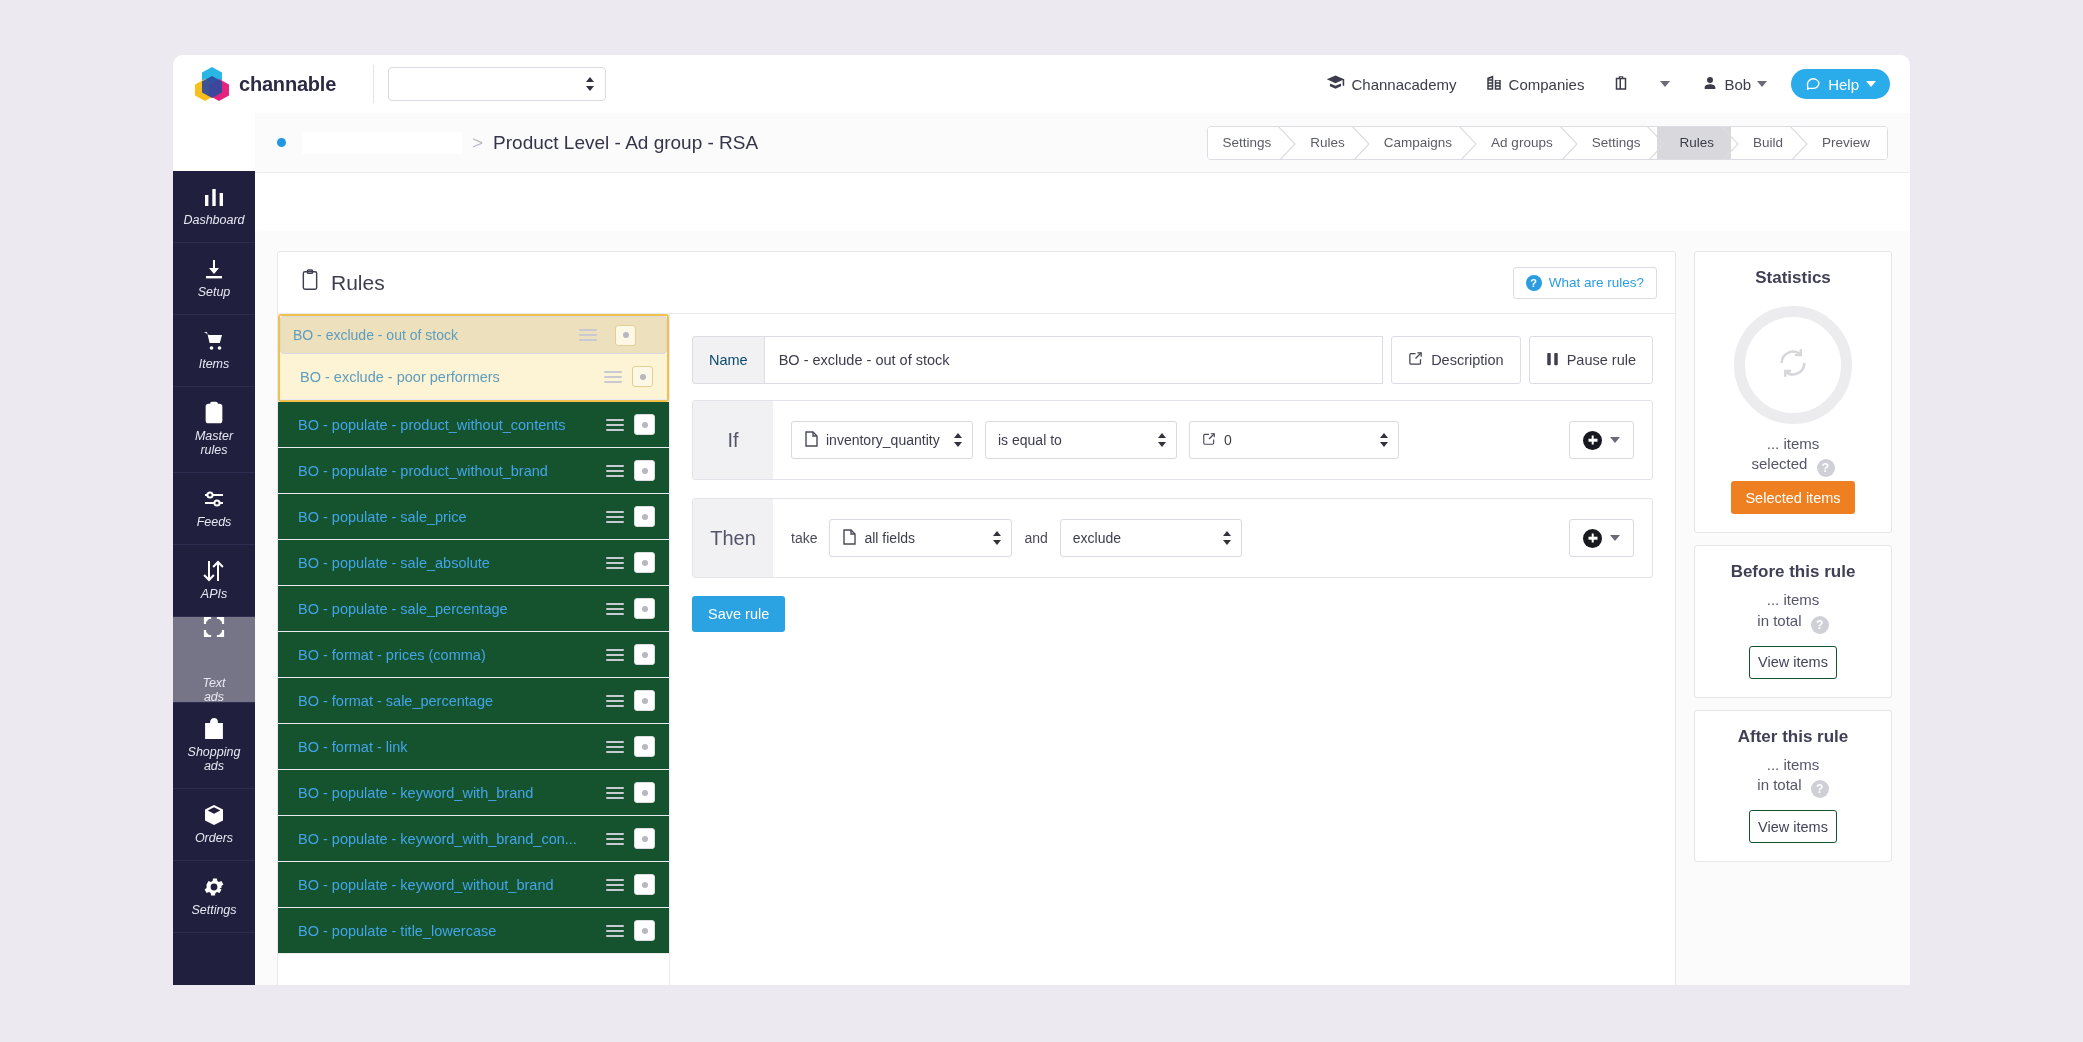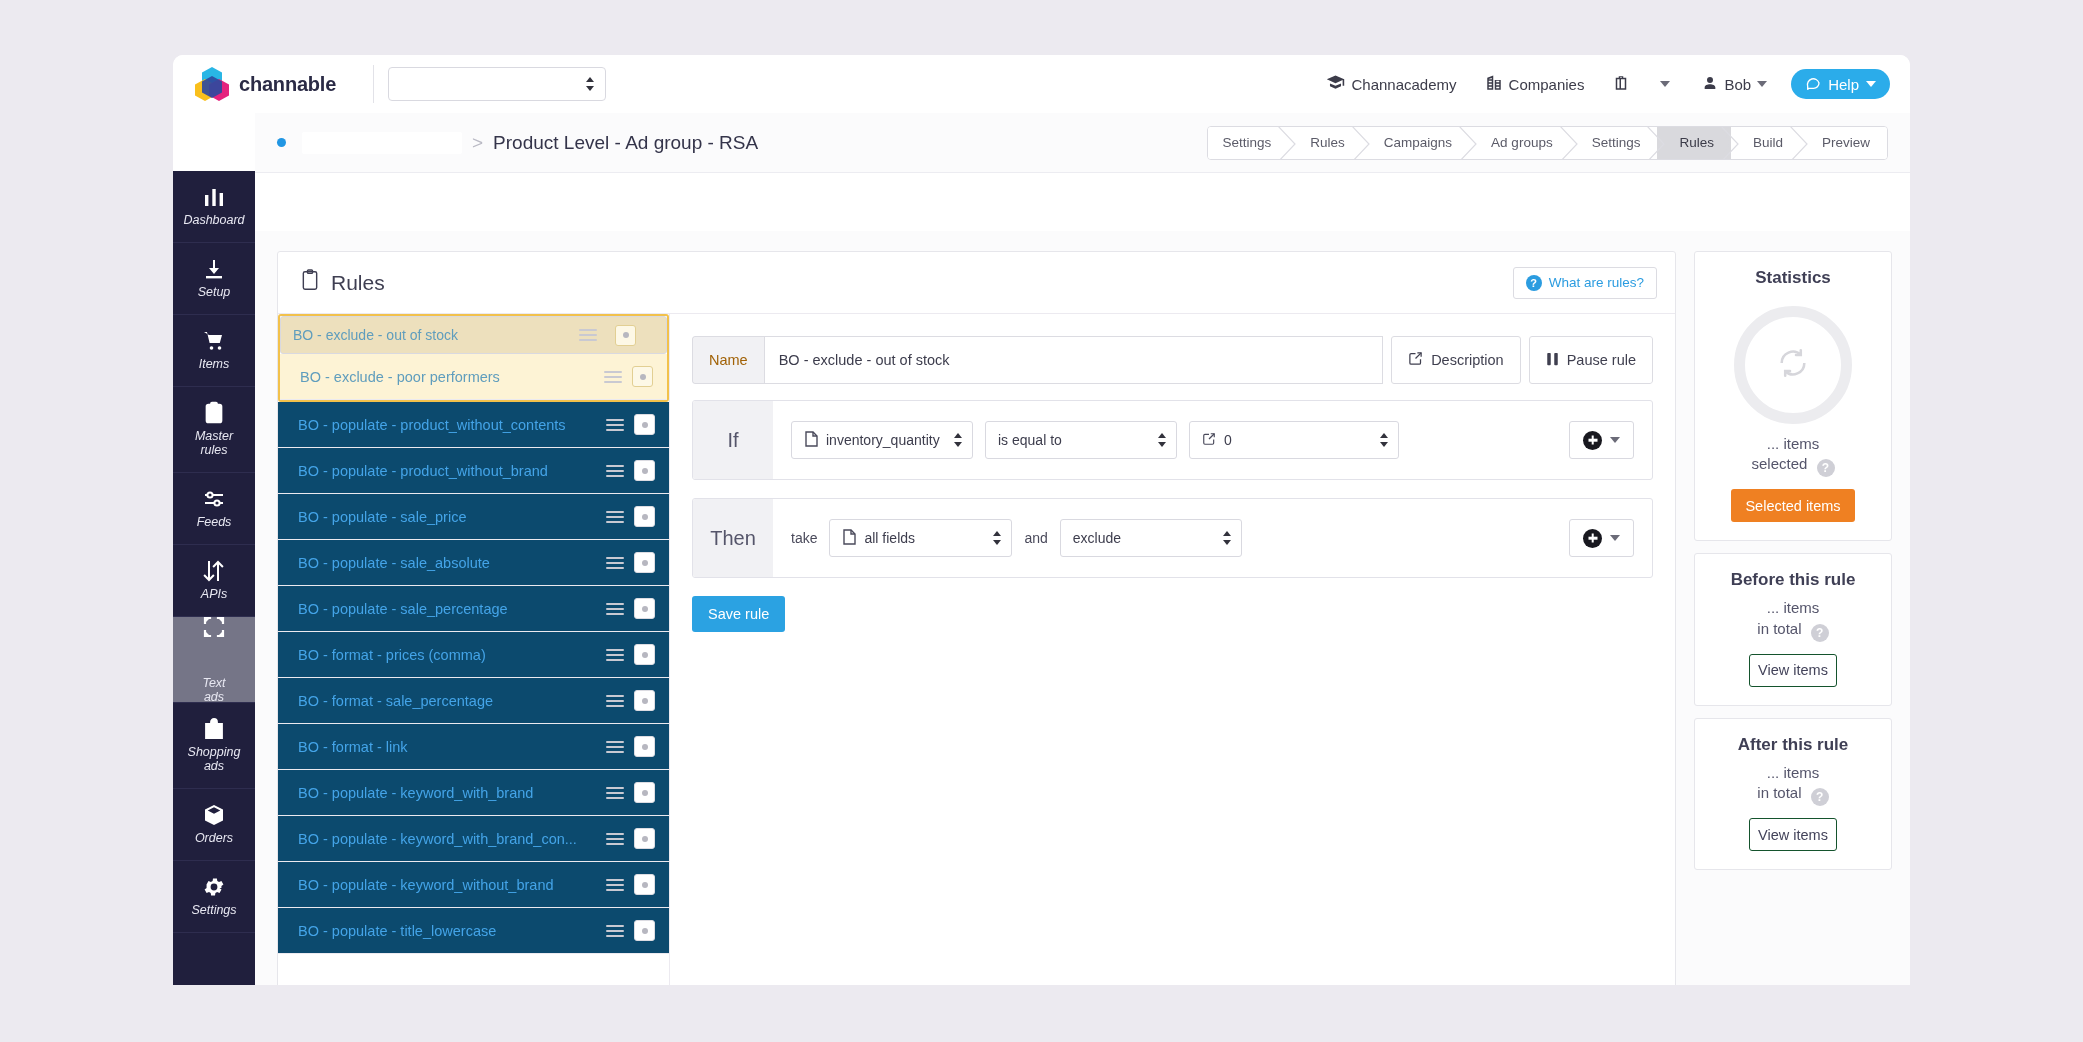--- a/index.html
+++ b/index.html
@@ -134,21 +134,21 @@
     font-size:11px; display:flex;align-items:center;justify-content:center; font-weight:700;
   }
 
   .card-body { display:flex; flex:1; min-height:0; }
   .rules-col { width:392px; flex:0 0 392px; display:flex; flex-direction:column;
                border-right:1px solid #eceaf0; }
   .rules-list { flex:1; overflow:hidden; }
   .rule-row {
     height:46px; display:flex; align-items:center; padding:0 14px 0 20px;
     border-bottom:1px solid #eceaf0; font-size:14.5px; color:#44a4e8; cursor:pointer;
-    background:#0c4a6e;
+    background:#14532d;
   }
   .rule-row .label { flex:1; white-space:nowrap; overflow:hidden; text-overflow:ellipsis; }
   .rule-row.sel     { background:#ede0bd; color:#5f9dbd; }
   .rule-row.sel2    { background:#fdf3d5; color:#5f9dbd; }
   .rules-sel-box {
     border:2px solid #f2c14b; border-radius:3px; overflow:hidden;
   }
   .grip { width:18px; display:flex;flex-direction:column; gap:3px; margin-right:10px; cursor:grab;}
   .grip span { display:block; height:2px; background:#c9c9d2; border-radius:1px;}
   .dotbtn {
@@ -165,21 +165,21 @@
     margin-bottom:18px; align-items:stretch; overflow:hidden;
   }
   .erow-label {
     background:#f1f1f4; display:flex;align-items:center;justify-content:center;
     color:#55556a; font-size:20px; width:80px; flex:0 0 80px;
   }
   .erow.namerow { height:48px; border:none; background:transparent; margin-bottom:16px; gap:0;}
   .name-lab {
     background:#f1f1f4; border:1px solid #dcdce2; border-right:none;
     border-radius:3px 0 0 3px; display:flex;align-items:center; padding:0 16px;
-    font-size:14.5px; color:#a16207;
+    font-size:14.5px; color:#0c4a6e;
   }
   .name-input {
     flex:1; border:1px solid #dcdce2; height:48px; font-size:14.5px; color:#3c3c4c;
     padding:0 14px; outline:none; font-family:inherit; background:#fff;
   }
   .ebtn {
     display:flex;align-items:center;gap:8px; border:1px solid #dcdce2; background:#fff;
     height:48px; padding:0 16px; font-size:14.5px; color:#3f3f4f; cursor:pointer;
     margin-left:8px; border-radius:3px;
   }
@@ -225,21 +225,21 @@
     width:118px;height:118px;border-radius:50%; border:11px solid #ececef;
     margin:18px 0 10px; display:flex;align-items:center;justify-content:center;
   }
   .panel .muted { font-size:15px; color:#55556b; line-height:1.35; text-align:center;}
   .qmark {
     width:18px;height:18px;border-radius:50%;background:#cfcfd6;color:#fff;font-size:12px;
     display:inline-flex;align-items:center;justify-content:center;vertical-align:-3px;
     margin-left:5px; font-weight:700;
   }
   .orange-btn {
-    background:#ef8022; color:#fff; border:none; border-radius:3px; margin-top:12px;
+    background:#ef8022; color:#fff; border:none; border-radius:3px; margin-top:4px;
     height:33px; padding:6px 14px; font-size:14.5px; cursor:pointer; font-family:inherit;
   }
   .ghost-btn {
     background:#fff; color:#43435a; border:1px solid #14532d; border-radius:3px;
     margin-top:12px; height:33px; padding:0 8px; font-size:14.5px; cursor:pointer;
     font-family:inherit;
   }
 </style>
 </head>
 <body>

